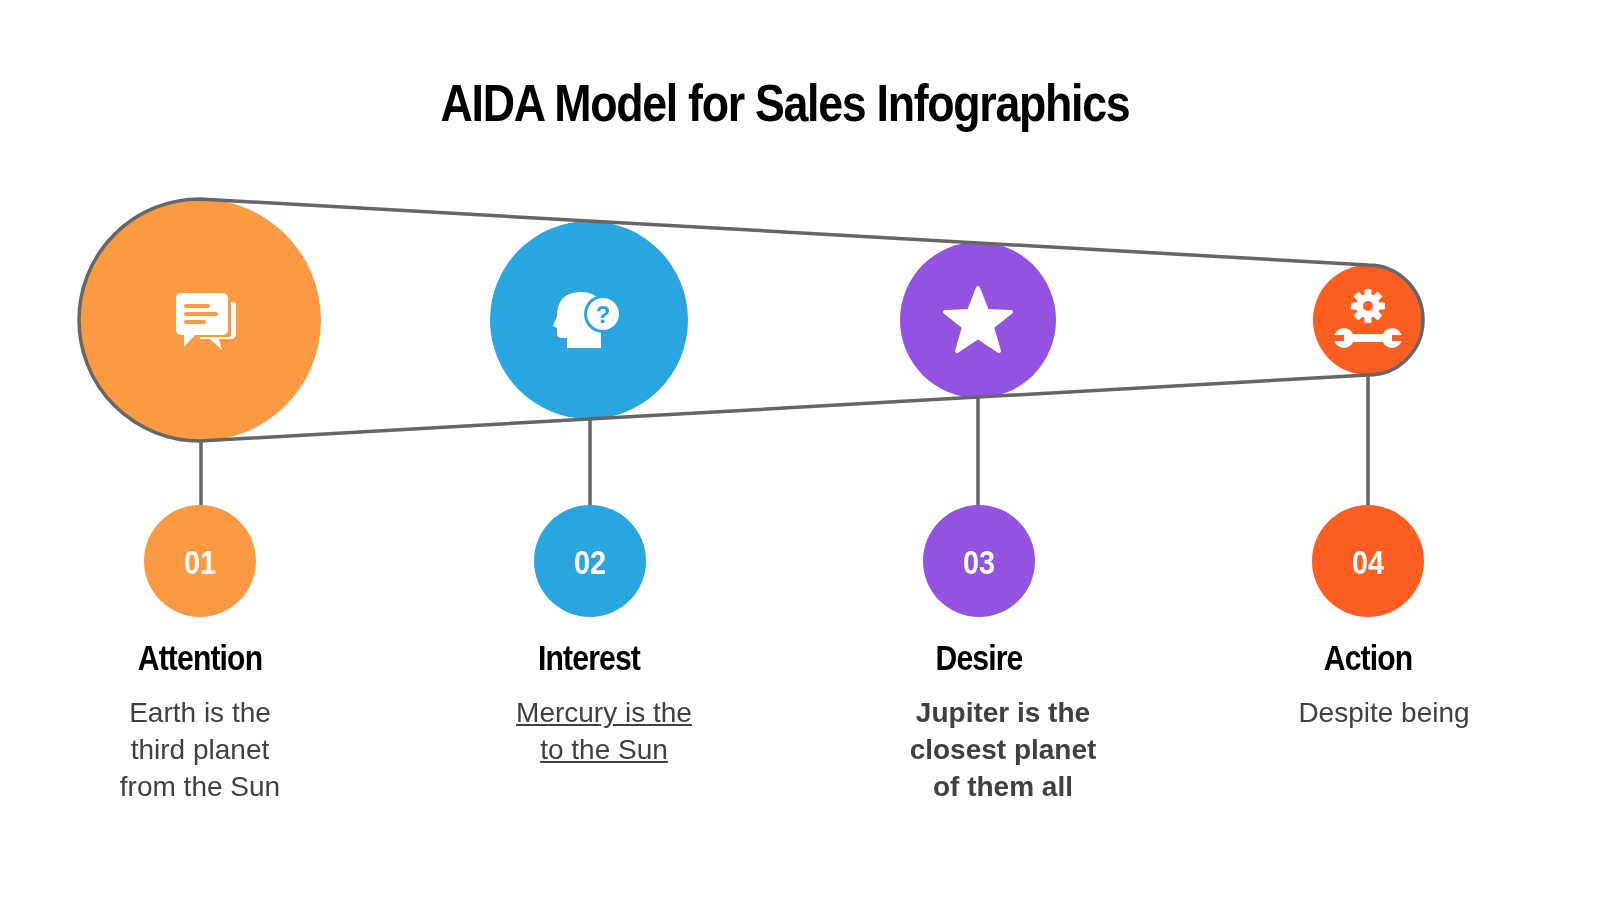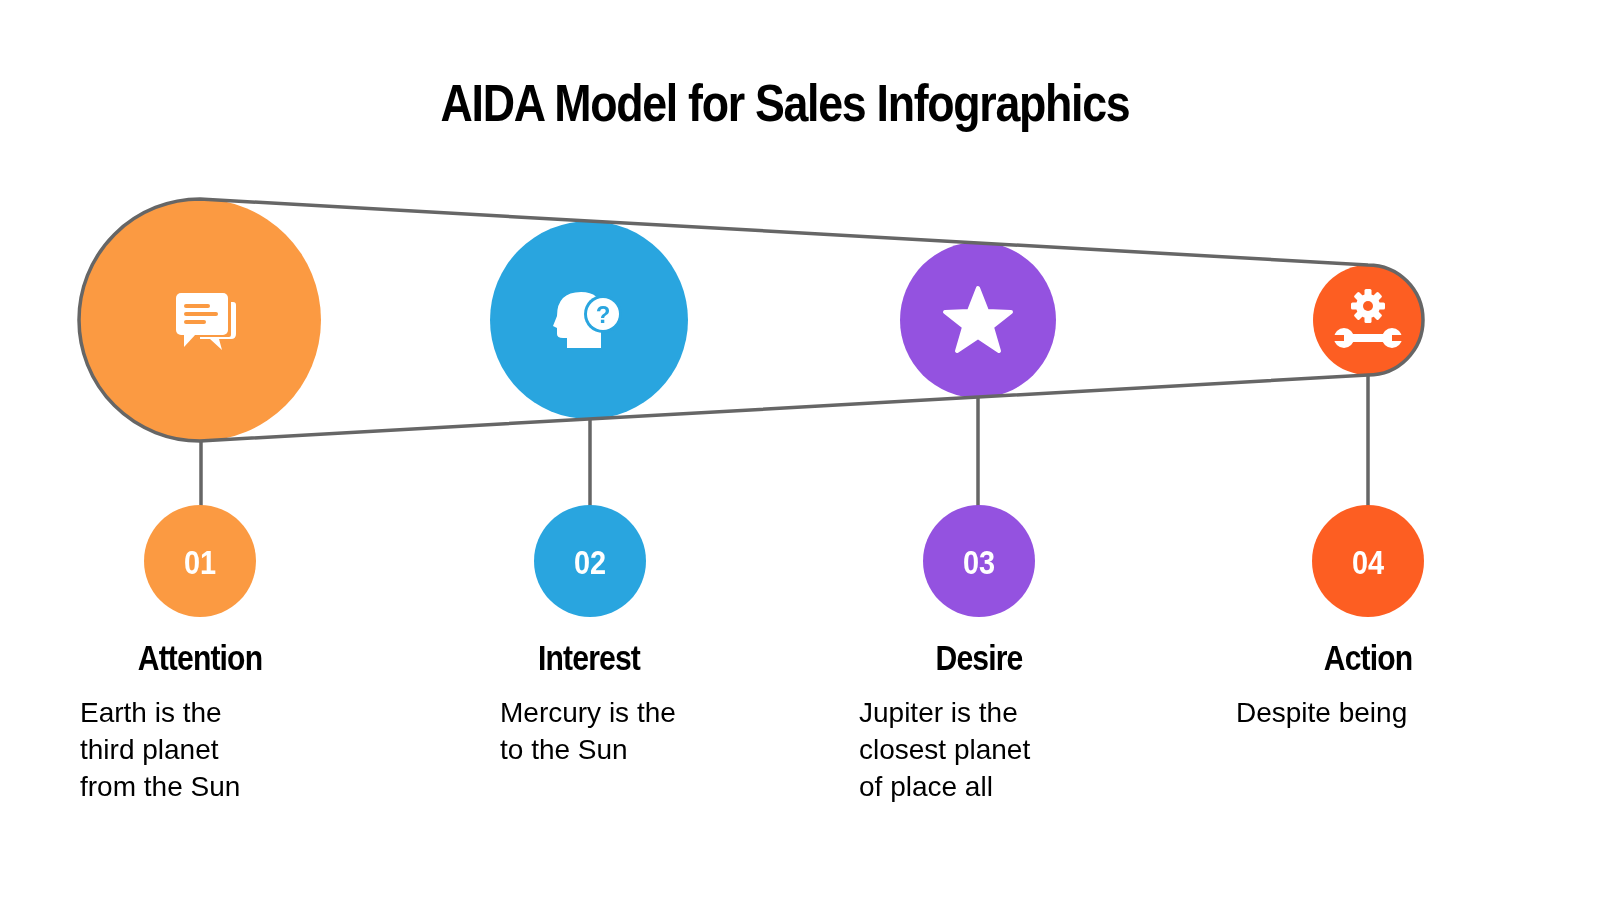--- a/index.html
+++ b/index.html
@@ -49,25 +49,25 @@
       letter-spacing: -1px;
       transform: scaleX(0.86);
       color: #000000;
       line-height: 50px;
     }
     .step-desc {
       position: absolute;
       width: 240px;
       margin-left: -120px;
       top: 694px;
-      text-align: left;
+      text-align: center;
       font-family: "Liberation Sans", sans-serif;
       font-size: 28px;
       line-height: 37px;
-      color: #000000;
+      color: #404040;
     }
     .num-text {
       font-family: "Liberation Sans", sans-serif;
       font-weight: bold;
       font-size: 34px;
       fill: #ffffff;
     }
   </style>
 </head>
 <body>
@@ -140,24 +140,24 @@
 <div class="step-label" style="left:200px;">Attention</div>
 <div class="step-label" style="left:589px;">Interest</div>
 <div class="step-label" style="left:979px;">Desire</div>
 <div class="step-label" style="left:1368px;">Action</div>
 
 <div class="step-desc" style="left:200px;">
   <div>Earth is the</div>
   <div>third planet</div>
   <div>from the Sun</div>
 </div>
-<div class="step-desc" style="left:620px;">
+<div class="step-desc" style="left:604px;text-decoration:underline;">
   <div>Mercury is the</div>
   <div>to the Sun</div>
 </div>
-<div class="step-desc" style="left:979px;">
+<div class="step-desc" style="left:1003px;font-weight:bold;">
   <div>Jupiter is the</div>
   <div>closest planet</div>
-  <div>of place all</div>
+  <div>of them all</div>
 </div>
-<div class="step-desc" style="left:1356px;">
+<div class="step-desc" style="left:1384px;">
   <div>Despite being</div>
 </div>
 
 </body></html>

